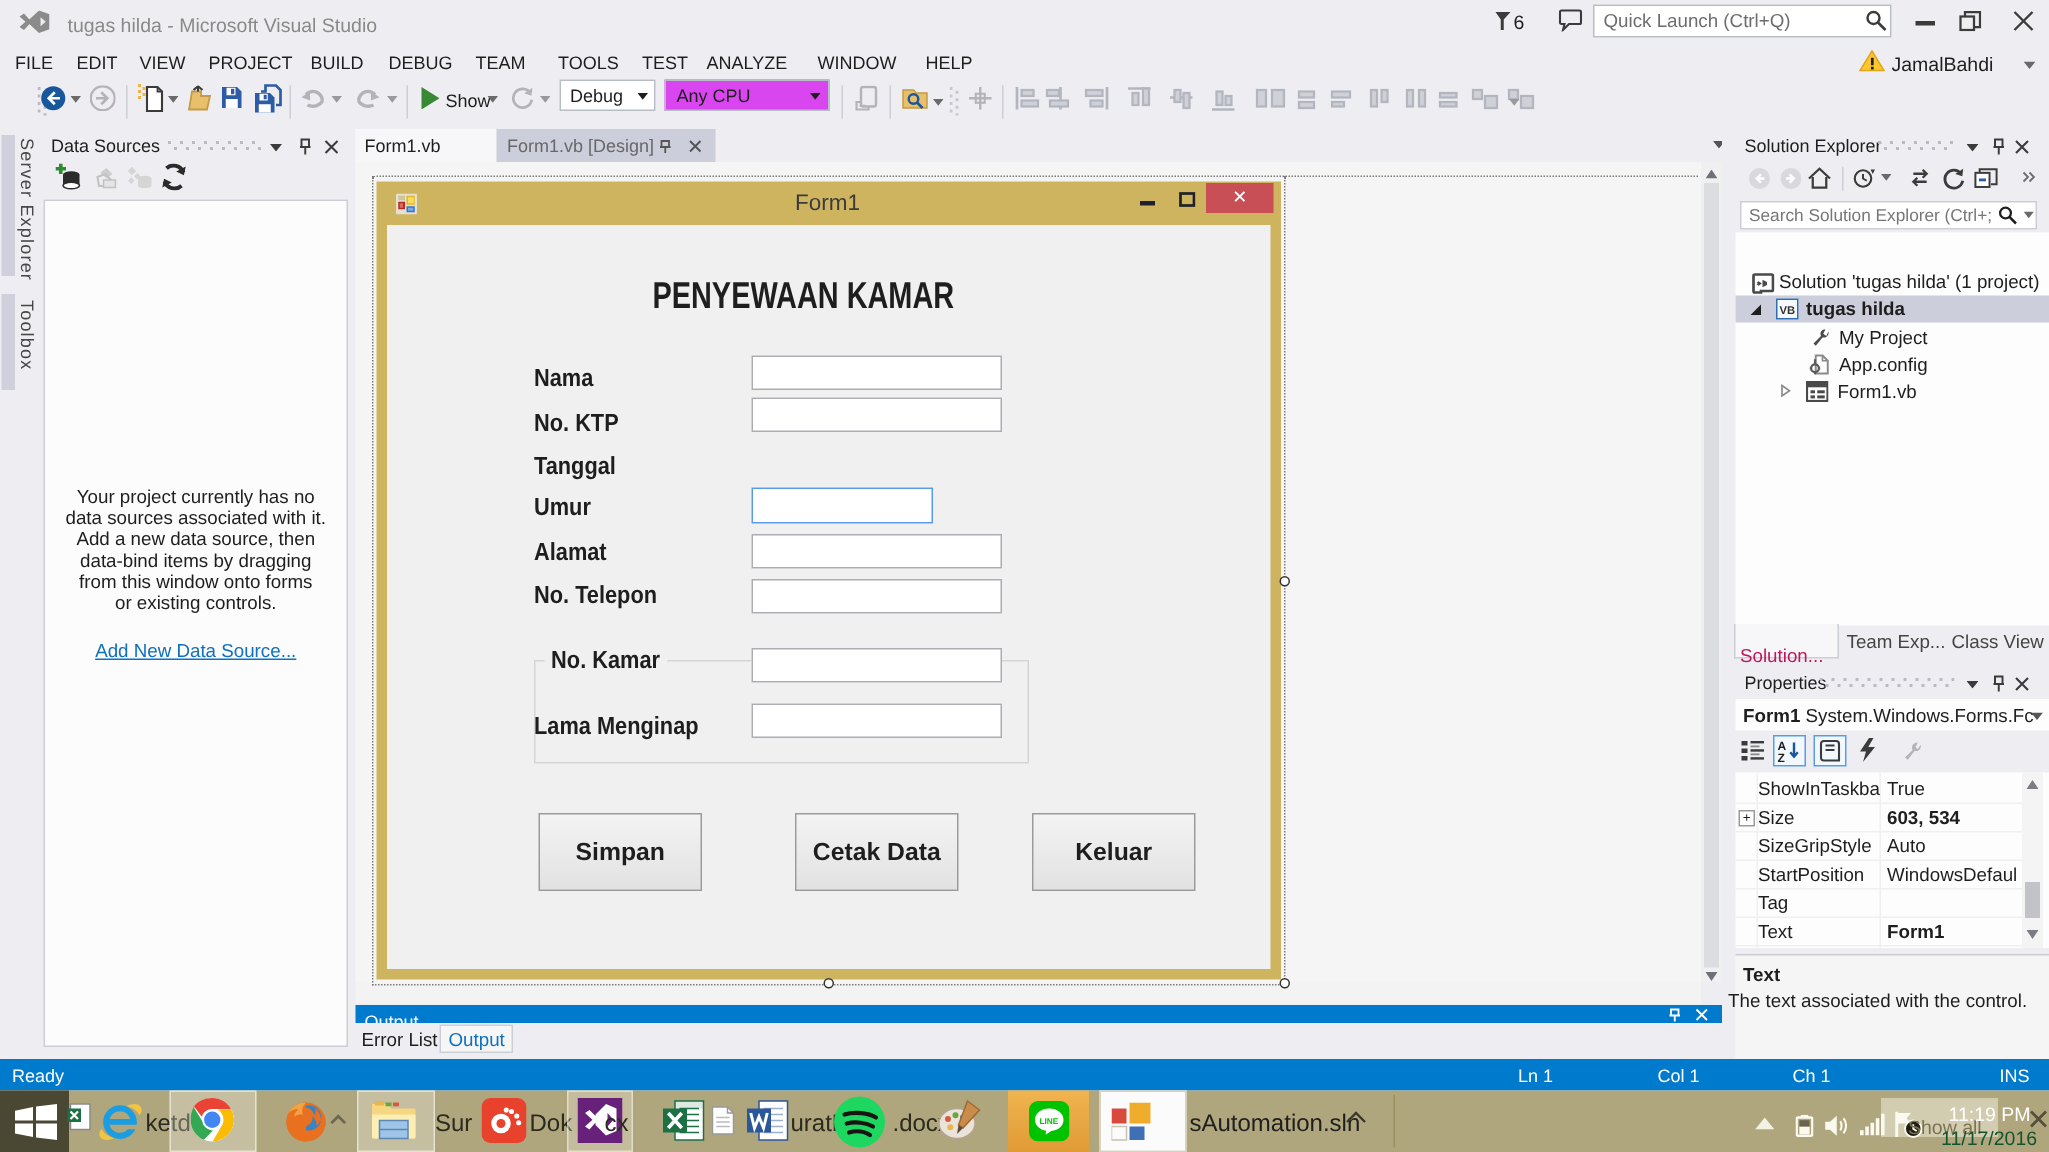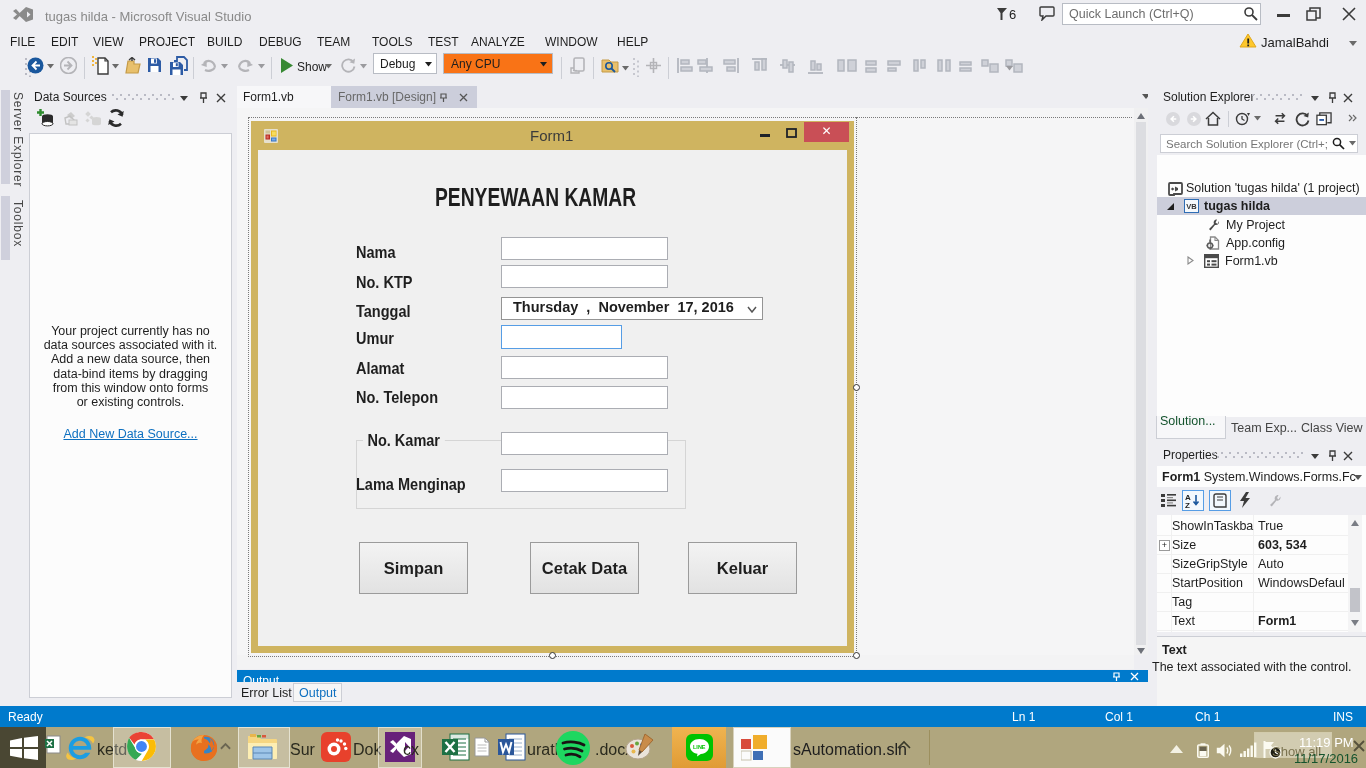--- a/index.html
+++ b/index.html
@@ -160,21 +160,21 @@
     </svg>
 <svg style="position:absolute;left:360px;top:11px" width="7" height="5" viewBox="0 0 7 5">
       <path d="M0 0 L7 0 L3.5 4.5 Z" fill="#9a9a9e"></path>
     </svg>
 <div class="abs" style="left:373px;top:0px;width:64px;height:21px;background:#fff;border:1px solid #b8bcc4">
   <div style="position:absolute;left:6px;top:3px;font-size:12px">Debug</div>
   <svg style="position:absolute;left:51px;top:8px" width="7" height="5" viewBox="0 0 7 5">
         <path d="M0 0 L7 0 L3.5 4.5 Z" fill="#1e1e1e"></path>
       </svg>
 </div>
-<div class="abs" style="left:443px;top:0px;width:110px;height:21px;background:#f97316;border:1px solid #b8bcc4">
+<div class="abs" style="left:443px;top:0px;width:110px;height:21px;background:#d946ef;border:1px solid #b8bcc4">
   <div style="position:absolute;left:7px;top:3px;font-size:12px">Any CPU</div>
   <svg style="position:absolute;left:96px;top:8px" width="7" height="5" viewBox="0 0 7 5">
         <path d="M0 0 L7 0 L3.5 4.5 Z" fill="#1e1e1e"></path>
       </svg>
 </div>
 <div class="tsep" style="left:561px"></div>
 <svg style="position:absolute;left:570px;top:4px" width="16" height="17" viewBox="0 0 16 17">
       <rect x="4" y="1" width="10" height="13" rx="1.5" fill="none" stroke="#b4b4b8" stroke-width="1.6"></rect>
       <path d="M4 11 H1 V16 H9 V14" fill="none" stroke="#b4b4b8" stroke-width="1.4"></path>
       <path d="M3 13.5 H7" stroke="#b4b4b8" stroke-width="1.2"></path>
@@ -359,26 +359,20 @@
   <div style="position:absolute;left:7px;top:29px;width:589px;height:496px;background:#f0f0f0">
     <div class="flabel" style="left:177px;top:33px;font-size:25px;transform:scaleX(0.77);transform-origin:left top">PENYEWAAN KAMAR</div>
     <div class="flabel" style="left:98px;top:93px">Nama</div>
     <div class="flabel" style="left:98px;top:123px">No. KTP</div>
     <div class="flabel" style="left:98px;top:152px">Tanggal</div>
     <div class="flabel" style="left:98px;top:179px">Umur</div>
     <div class="flabel" style="left:98px;top:209px">Alamat</div>
     <div class="flabel" style="left:98px;top:238px">No. Telepon</div>
     <div class="ftext" style="left:243px;top:87px"></div>
     <div class="ftext" style="left:243px;top:115px"></div>
-    <div class="abs" style="left:243px;top:147px;width:262px;height:23px;background:#fff;border:1px solid #949494">
-       <div style="position:absolute;left:11px;top:1px;font-weight:bold;font-size:14.5px;color:#1e1e1e;white-space:nowrap">Thursday&nbsp; ,&nbsp; November&nbsp; 17,&nbsp;2016</div>
-       <svg style="position:absolute;right:5px;top:8px" width="10" height="7" viewBox="0 0 10 7">
-          <path d="M1 1 L5 6 L9 1" fill="none" stroke="#555" stroke-width="1.5"></path>
-        </svg>
-    </div>
     <div class="abs" style="left:243px;top:175px;width:121px;height:24px;background:#fff;border:1px solid #569de5"></div>
     <div class="ftext" style="left:243px;top:206px"></div>
     <div class="ftext" style="left:243px;top:236px"></div>
     <div class="abs" style="left:98px;top:290px;width:330px;height:69px;border:1px solid #d5d5d5"></div>
     <div class="flabel" style="left:105px;top:281px;background:#f0f0f0;padding:0 5px">No. Kamar</div>
     <div class="ftext" style="left:243px;top:282px"></div>
     <div class="ftext" style="left:243px;top:319px"></div>
     <div class="flabel" style="left:98px;top:325px">Lama Menginap</div>
     <div class="fbtn" style="left:101px;top:392px">Simpan</div>
     <div class="fbtn" style="left:430px;top:392px">Keluar</div>
@@ -506,21 +500,21 @@
       <rect x="1" y="1" width="13" height="3.2" fill="#4a4a4a"></rect>
       <rect x="3" y="6.2" width="3" height="2" fill="#4a4a4a"></rect>
       <rect x="7.5" y="6.2" width="5" height="2" fill="#4a4a4a"></rect>
       <rect x="3" y="9.6" width="3" height="2" fill="#4a4a4a"></rect>
       <rect x="7.5" y="9.6" width="5" height="2" fill="#4a4a4a"></rect>
     </svg>
   <span style="position:absolute;left:68px;top:2px">Form1.vb</span>
 </div>
 
 <div class="abs" style="left:1156px;top:416px;width:70px;height:23px;background:#f7f7f9;border:1px solid #ccced5;border-top:none"></div>
-<div class="abs" style="left:1160px;top:414px;font-size:12.5px;color:#14532d">Solution...</div>
+<div class="abs" style="left:1160px;top:430px;font-size:12.5px;color:#be185d">Solution...</div>
 <div class="abs" style="left:1231px;top:421px;font-size:12.5px;color:#444">Team Exp...</div>
 <div class="abs" style="left:1301px;top:421px;font-size:12.5px;color:#444">Class View</div>
 
 <div class="abs" style="left:1163px;top:448px;font-size:12px">Properties</div>
 <svg class="ico" style="left:1213px;top:452px" width="90" height="7" viewBox="0 0 90 7">
     <g fill="#b9bac4">
       <rect x="0" y="0" width="2" height="2"></rect>
       <rect x="4" y="4" width="2" height="2"></rect>
       <rect x="8" y="0" width="2" height="2"></rect>
       <rect x="12" y="4" width="2" height="2"></rect>

